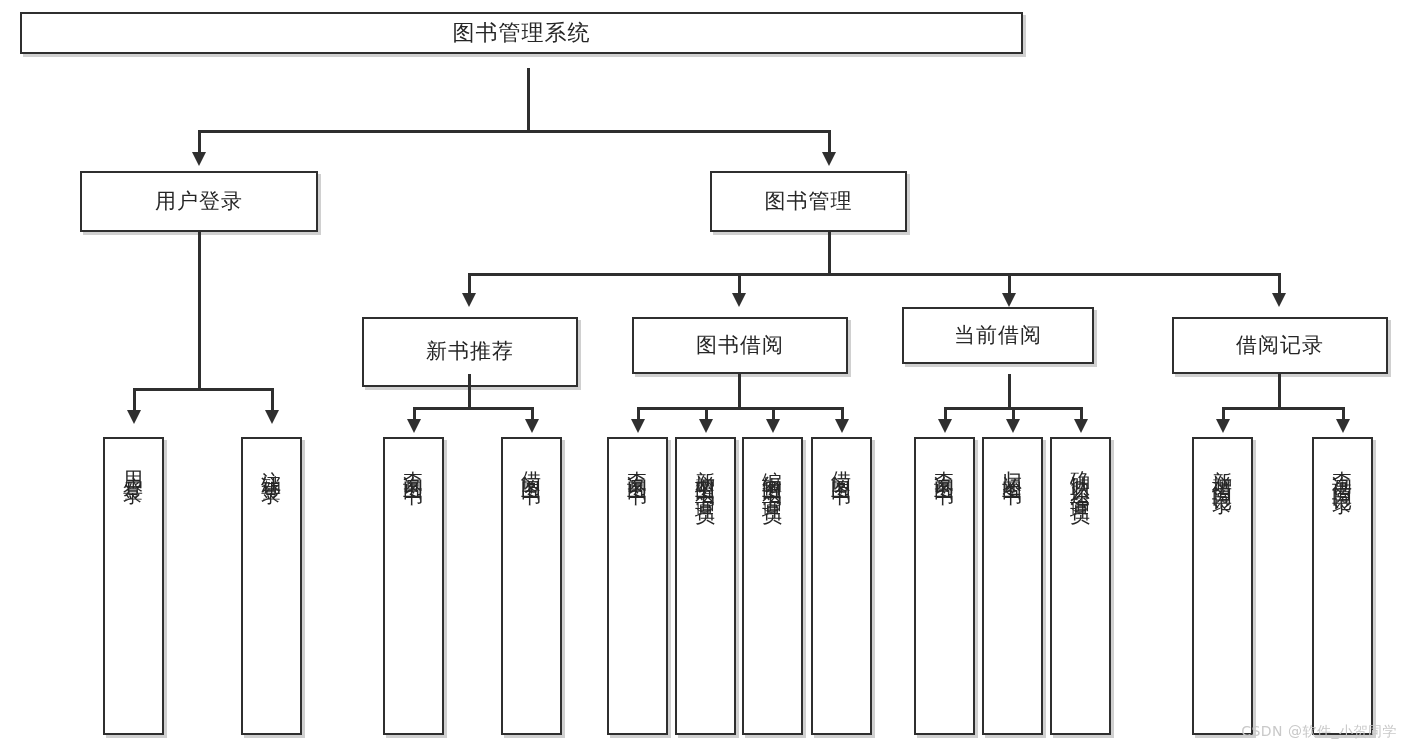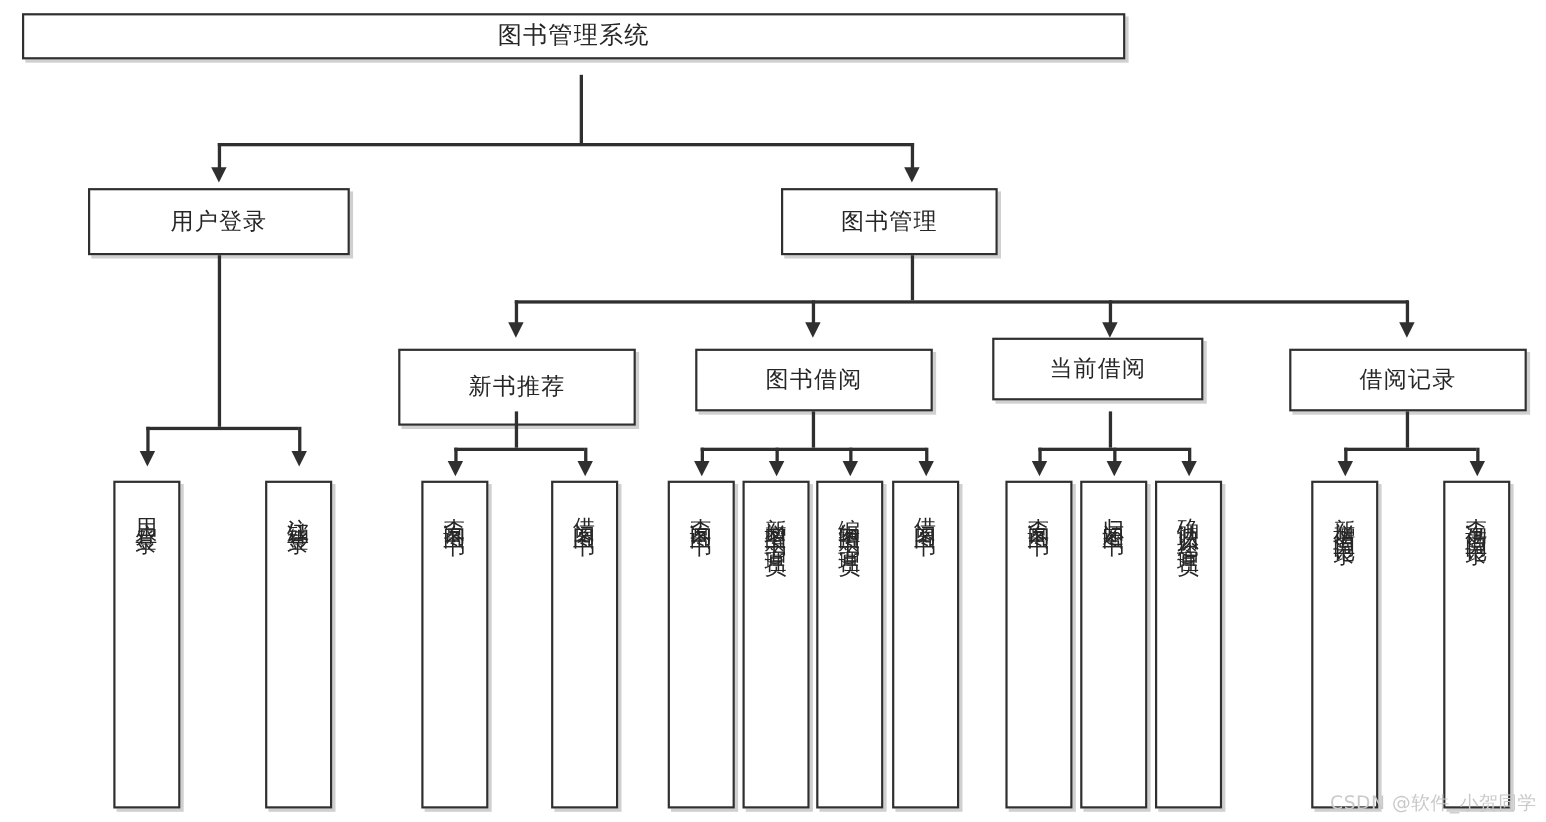--- a/index.html
+++ b/index.html
@@ -68,21 +68,21 @@
     border-left:7px solid transparent;
     border-right:7px solid transparent;
     border-top:14px solid #2f2f2f;
   }
 
   
   #watermark{
     position:absolute;
     right:8px;
     bottom:6px;
-    font-size:17px;
+    font-size:14px;
     color:#c9c9c9;
     letter-spacing:0.5px;
     white-space:nowrap;
     pointer-events:none;
     margin-top:22px;
   }
 </style>
 </head>
 <body>
 

